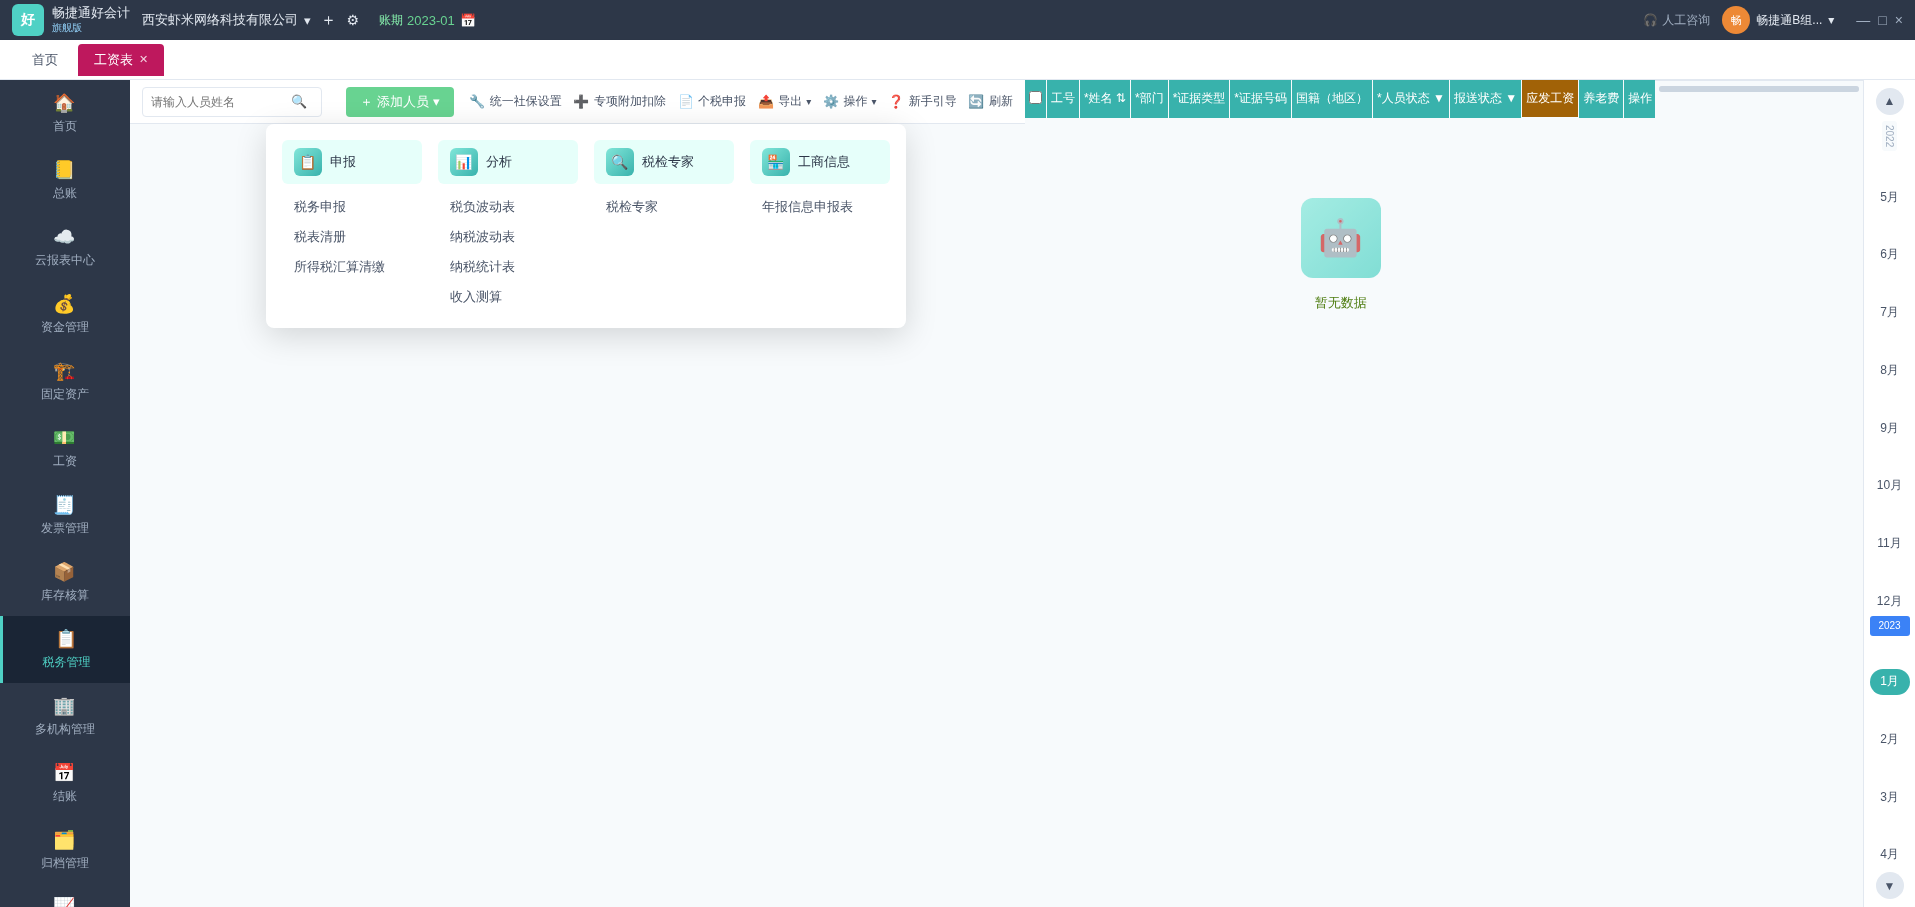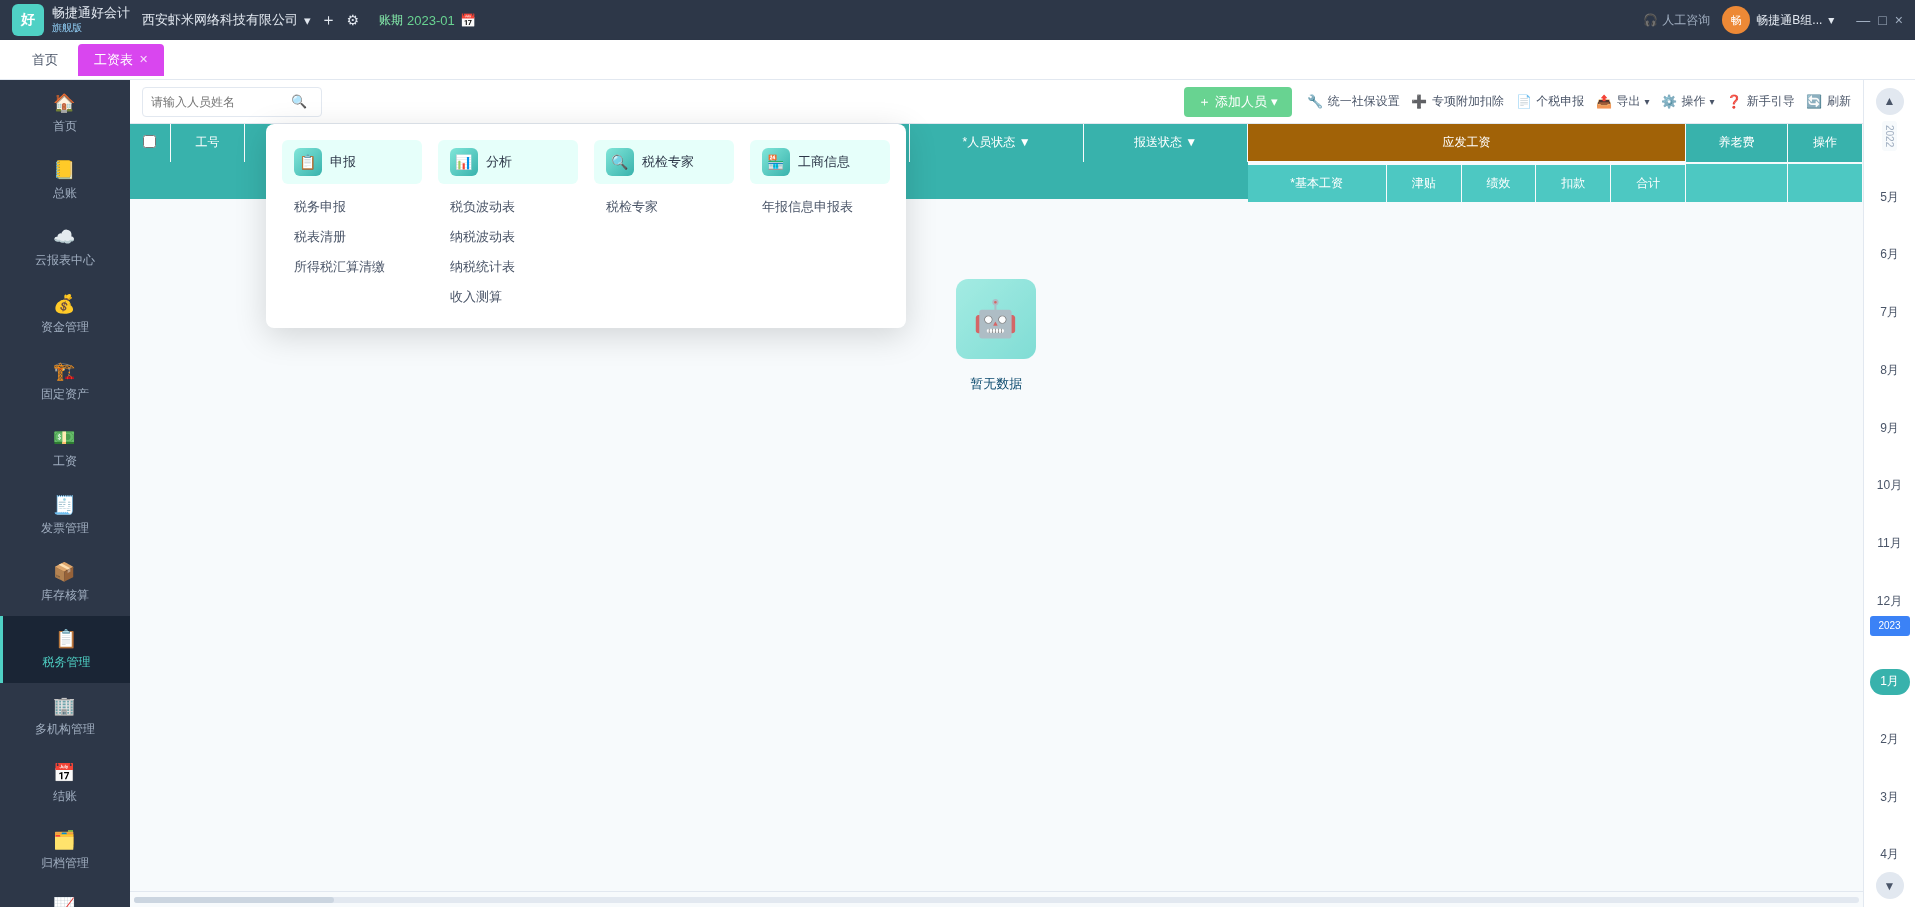--- a/index.html
+++ b/index.html
@@ -18,34 +18,34 @@
     .service-btn { display: flex; align-items: center; gap: 4px; color: #a0aec0; font-size: 12px; cursor: pointer; }
     .user-area { display: flex; align-items: center; gap: 6px; color: #e2e8f0; font-size: 12px; cursor: pointer; }
     .user-avatar { width: 28px; height: 28px; background: #ed8936; border-radius: 50%; display: flex; align-items: center; justify-content: center; font-size: 11px; color: #fff; }
     .top-icons { display: flex; gap: 8px; margin-left: 10px; }
     .top-icon-btn { color: #a0aec0; cursor: pointer; font-size: 14px; }
 
     
     .tab-bar { height: 40px; background: #fff; display: flex; align-items: center; padding: 0 16px; gap: 4px; border-bottom: 1px solid #e2e8f0; flex-shrink: 0; box-shadow: 0 1px 3px rgba(0,0,0,0.05); }
     .tab { height: 32px; padding: 0 16px; display: flex; align-items: center; border-radius: 4px 4px 0 0; font-size: 13px; cursor: pointer; gap: 6px; }
     .tab-home { color: #4a5568; }
-    .tab-active { background: #d946ef; color: #fff; }
+    .tab-active { background: #be185d; color: #fff; }
     .tab-close { font-size: 11px; opacity: 0.8; cursor: pointer; }
 
     
     .main-layout { display: flex; flex: 1; overflow: hidden; }
 
     
     .sidebar { width: 130px; background: #2d3748; flex-shrink: 0; display: flex; flex-direction: column; overflow-y: auto; }
     .sidebar-item { display: flex; flex-direction: column; align-items: center; padding: 12px 8px; cursor: pointer; color: #a0aec0; font-size: 12px; gap: 4px; transition: background 0.2s; }
     .sidebar-item.active { background: #1a2535; color: #4fd1c5; border-left: 3px solid #4fd1c5; }
     .sidebar-icon { font-size: 18px; }
 
     
-    .content-area { flex: 1; display: flex; flex-direction: column; background: #f7fafc; overflow: hidden; position: relative; }
+    .content-area { flex: 1; display: flex; flex-direction: row; background: #f7fafc; overflow: hidden; position: relative; }
 
     
     .toolbar { height: 44px; background: #fff; display: flex; align-items: center; padding: 0 12px; gap: 8px; border-bottom: 1px solid #e2e8f0; flex-shrink: 0; }
     .search-box { display: flex; align-items: center; border: 1px solid #e2e8f0; border-radius: 4px; padding: 0 8px; height: 30px; width: 180px; }
     .search-box input { border: none; outline: none; font-size: 12px; color: #4a5568; width: 140px; background: transparent; }
     .search-icon { color: #a0aec0; font-size: 13px; }
     .add-btn { background: #68d391; color: #fff; border: none; border-radius: 4px; height: 30px; padding: 0 14px; font-size: 13px; cursor: pointer; display: flex; align-items: center; gap: 4px; font-family: inherit; margin-left: 8px; }
     .toolbar-actions { display: flex; align-items: center; gap: 12px; margin-left: 8px; }
     .action-btn { display: flex; align-items: center; gap: 4px; font-size: 12px; color: #4a5568; cursor: pointer; white-space: nowrap; }
     .action-icon { color: #38b2ac; font-size: 13px; }
@@ -53,21 +53,21 @@
     
     .table-container { flex: 1; overflow: auto; position: relative; }
     .data-table { width: 100%; border-collapse: collapse; }
     .data-table th { background: #38b2ac; color: #fff; padding: 10px 4px; font-size: 12px; font-weight: normal; text-align: center; border-right: 1px solid rgba(255,255,255,0.2); white-space: nowrap; position: sticky; top: 0; z-index: 2; }
     .data-table th.subhead { background: #4dc8c2; top: 40px; }
     .checkbox-th { width: 40px; }
 
     
     .empty-state { display: flex; flex-direction: column; align-items: center; justify-content: center; padding: 80px 0; }
     .empty-icon { width: 80px; height: 80px; background: linear-gradient(135deg, #81e6d9, #4fd1c5); border-radius: 12px; display: flex; align-items: center; justify-content: center; font-size: 36px; margin-bottom: 16px; opacity: 0.7; }
-    .empty-text { color: #0c4a6e; font-size: 13px; }
+    .empty-text { color: #4d7c0f; font-size: 13px; }
 
     
     .scroll-bar-container { height: 16px; background: #f7fafc; border-top: 1px solid #e2e8f0; display: flex; align-items: center; padding: 0 4px; }
     .scroll-track { flex: 1; height: 6px; background: #e2e8f0; border-radius: 3px; position: relative; }
     .scroll-thumb { width: 200px; height: 6px; background: #cbd5e0; border-radius: 3px; }
 
     
     .date-sidebar { width: 52px; background: #fff; border-left: 1px solid #e2e8f0; flex-shrink: 0; display: flex; flex-direction: column; align-items: center; overflow-y: auto; padding: 4px 0; }
     .date-nav-btn { width: 28px; height: 28px; border-radius: 50%; background: #e2e8f0; display: flex; align-items: center; justify-content: center; cursor: pointer; color: #4a5568; font-size: 12px; margin: 4px 0; }
     .date-month { width: 40px; height: 28px; display: flex; align-items: center; justify-content: center; font-size: 12px; color: #4a5568; cursor: pointer; border-radius: 4px; margin-top: 31px; }
@@ -244,30 +244,20 @@
             <th>*部门</th>
             <th>*证据类型</th>
             <th>*证据号码</th>
             <th>国籍（地区）</th>
             <th>*人员状态 <span>▼</span></th>
             <th>报送状态 <span>▼</span></th>
             <th colspan="5" style="background:#a16207; border-bottom:1px solid rgba(255,255,255,0.3);">应发工资</th>
             <th>养老费</th>
             <th>操作</th>
           </tr>
-          <tr>
-            <th colspan="9" style="background:#38b2ac; border:none;"></th>
-            <th class="subhead">*基本工资</th>
-            <th class="subhead">津贴</th>
-            <th class="subhead">绩效</th>
-            <th class="subhead">扣款</th>
-            <th class="subhead">合计</th>
-            <th class="subhead"></th>
-            <th class="subhead"></th>
-          </tr>
         </thead>
         <tbody>
           <tr>
             <td colspan="16">
               <div class="empty-state">
                 <div class="empty-icon">🤖</div>
                 <div class="empty-text">暂无数据</div>
               </div>
             </td>
           </tr>

